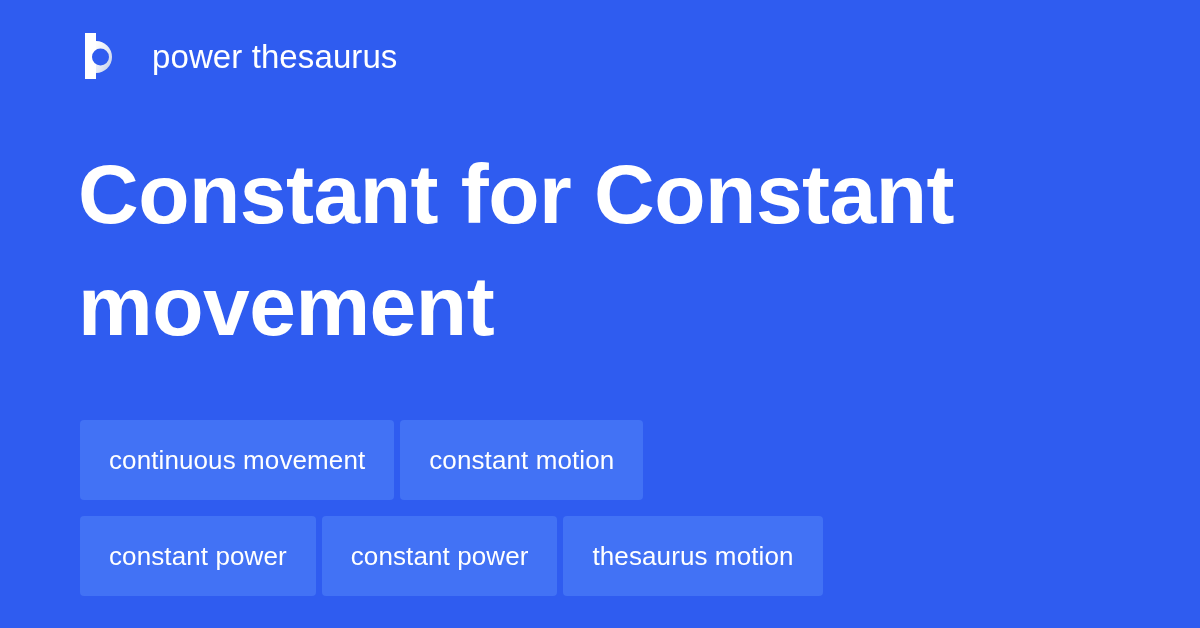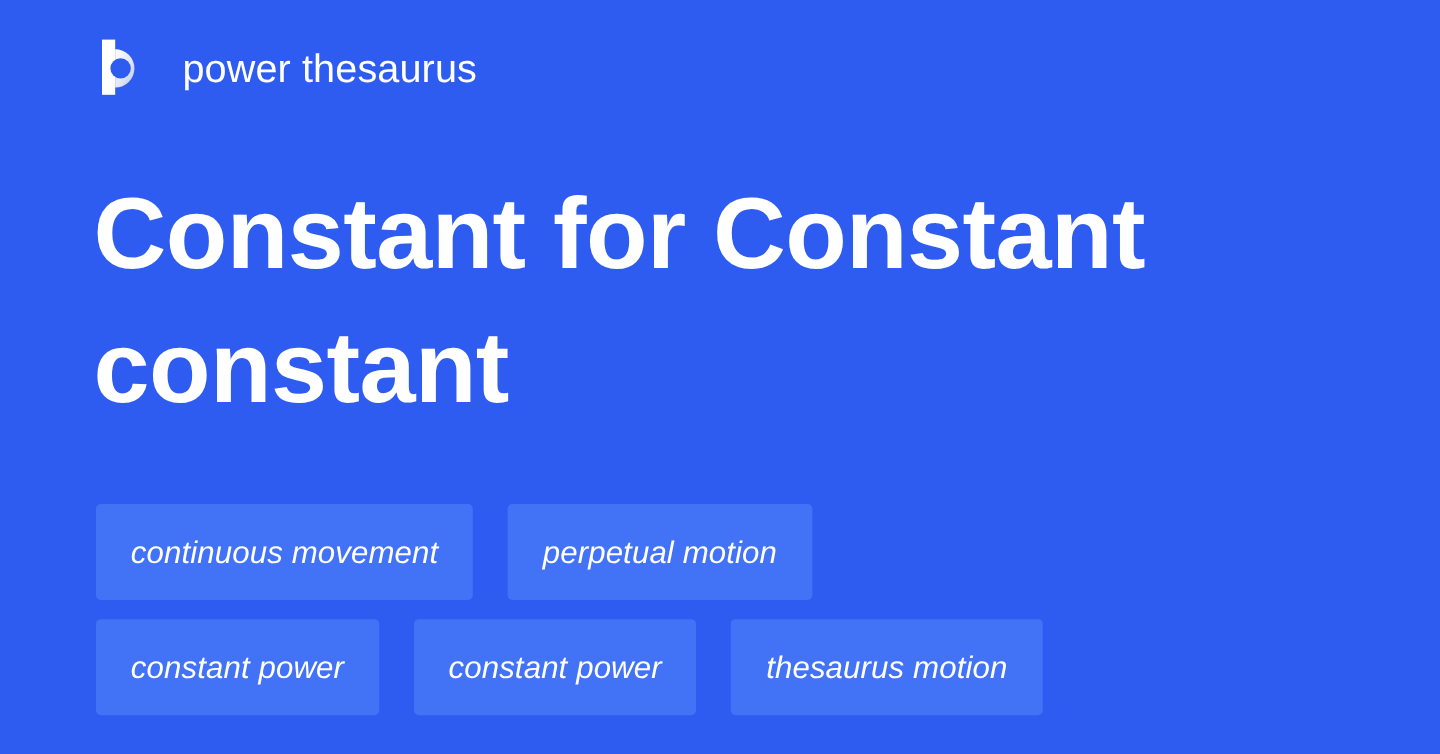--- a/index.html
+++ b/index.html
@@ -61,23 +61,22 @@
   
   .synonyms {
     position: absolute;
     left: 80px;
     top: 420px;
     width: 1060px;
   }
   .synonym-row {
     display: flex;
     align-items: flex-start;
-    gap: 29px;
+    gap: 6px;
     margin-bottom: 16px;
-    font-style: italic;
   }
   .synonym-row:last-child {
     margin-bottom: 0;
   }
   .synonym-chip {
     height: 80px;
     box-sizing: border-box;
     background: #4272f5;
     border-radius: 4px;
     display: flex;
@@ -108,26 +107,26 @@
       <rect x="5" y="2" width="11" height="46" fill="#ffffff"></rect>
       <path d="M16 10 a16 16 0 1 1 0 32 z" fill="url(#ptShade)"></path>
       <circle cx="20.5" cy="26" r="8.5" fill="#2f5cf0"></circle>
     </svg>
   </span>
   <span class="brand-name">power thesaurus</span>
 </div>
 
 <h1 class="page-title">
   <span class="title-line">Constant for Constant</span>
-  <span class="title-line">constant</span>
+  <span class="title-line">movement</span>
 </h1>
 
 <div class="synonyms">
   <div class="synonym-row">
     <div class="synonym-chip">continuous movement</div>
-    <div class="synonym-chip">perpetual motion</div>
+    <div class="synonym-chip">constant motion</div>
   </div>
   <div class="synonym-row">
     <div class="synonym-chip">constant power</div>
     <div class="synonym-chip">constant power</div>
     <div class="synonym-chip">thesaurus motion</div>
   </div>
 </div>
 
 </body></html>

